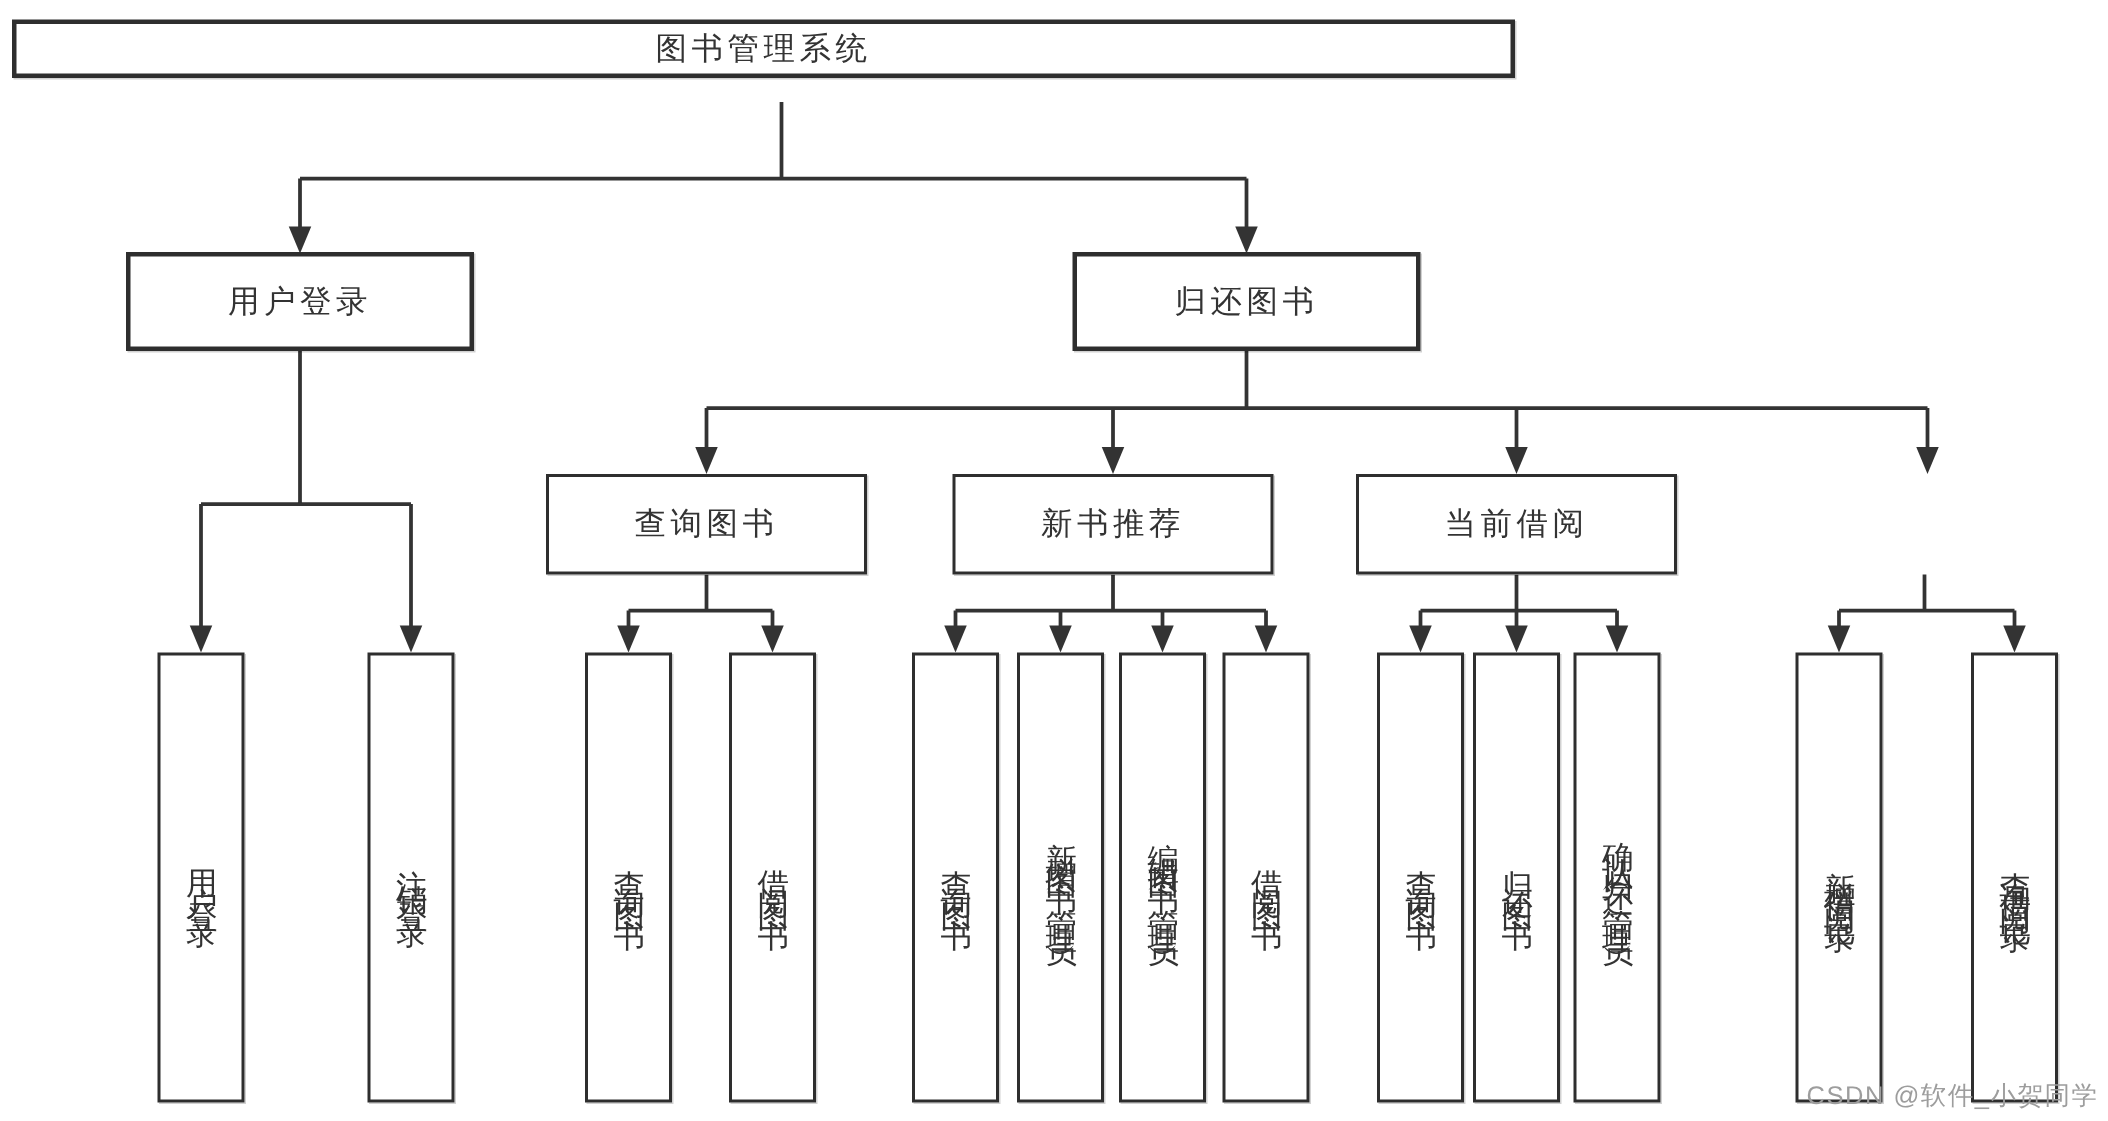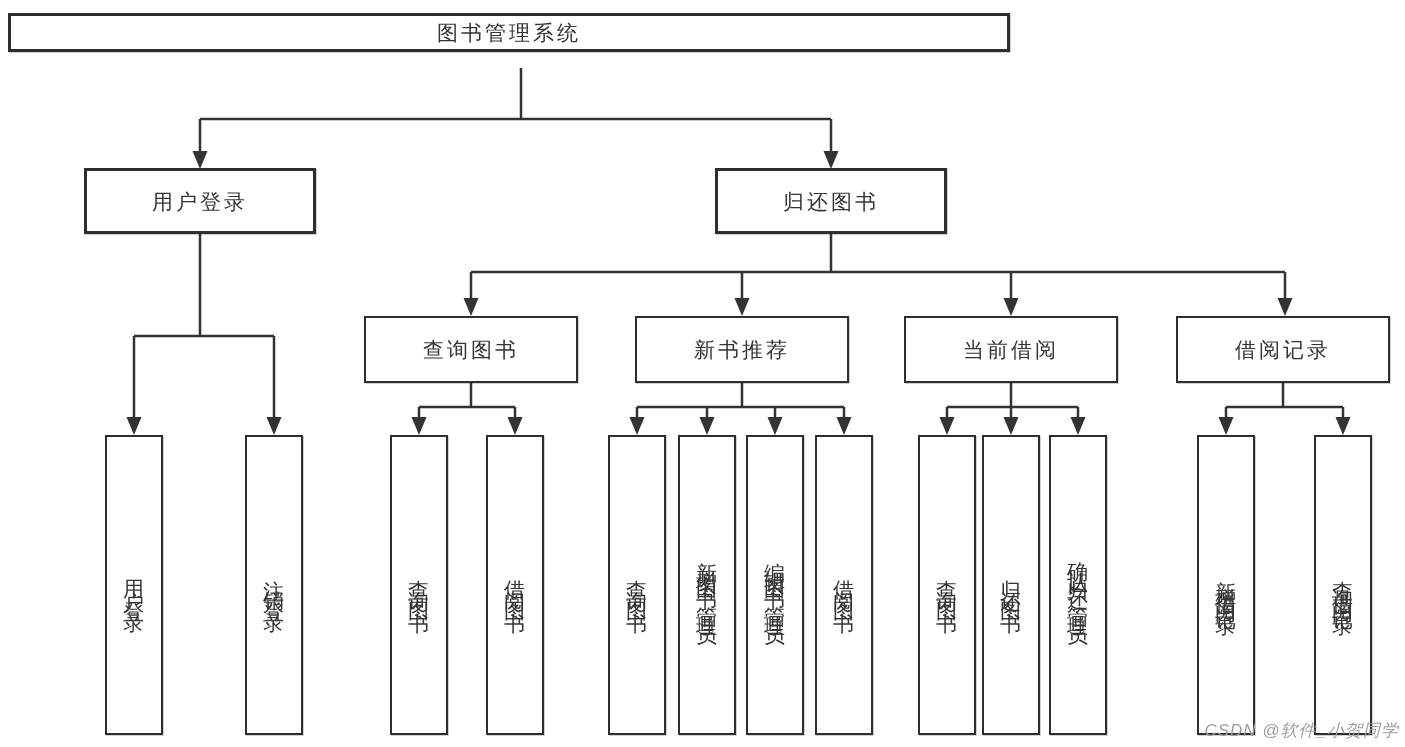--- a/index.html
+++ b/index.html
@@ -65,21 +65,20 @@
   .sp6 span { letter-spacing: 7px; }
   .sp9 span { letter-spacing: 9px; }
   #watermark {
     position: absolute;
     right: 6px;
     bottom: 5px;
     font-size: 17px;
     color: #9d9d9d;
     letter-spacing: 1px;
     white-space: nowrap;
-    font-style: italic;
   }
   .cline { stroke: #333333; stroke-width: 2.5; fill: none; }
   .ahead { fill: #333333; stroke: none; }
 </style>
 </head>
 <body>
 
 <div id="stage">
 
   <svg id="connectors" viewBox="0 0 1405 747" xmlns="http://www.w3.org/2000/svg">
@@ -119,21 +118,20 @@
   </svg>
 
   <div class="node root">图书管理系统</div>
 
   <div class="node lvl2" style="left:84px">用户登录</div>
   <div class="node lvl2" style="left:715px">归还图书</div>
 
   <div class="node lvl3" style="left:364px">查询图书</div>
   <div class="node lvl3" style="left:635px">新书推荐</div>
   <div class="node lvl3" style="left:904px">当前借阅</div>
-  <div class="node lvl3" style="left:1176px">借阅记录</div>
 
   <div class="node leaf sp4" style="left:105px">
     <span>用户登录</span>
   </div>
   <div class="node leaf sp4" style="left:245px">
     <span>注销登录</span>
   </div>
 
   <div class="node leaf sp4" style="left:390px">
     <span>查询图书</span>

